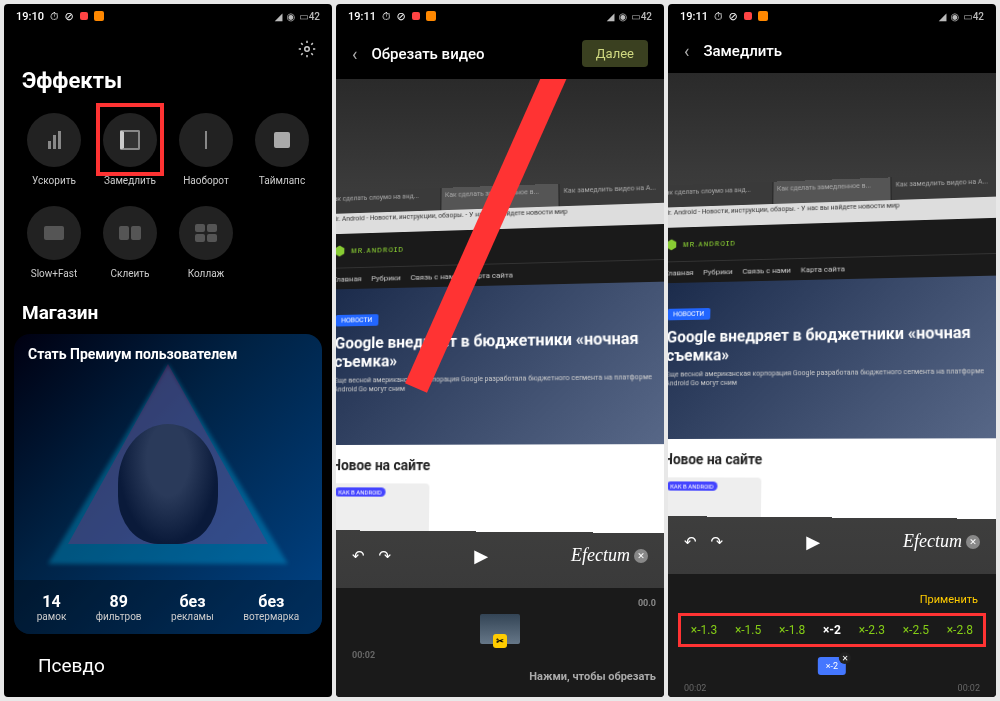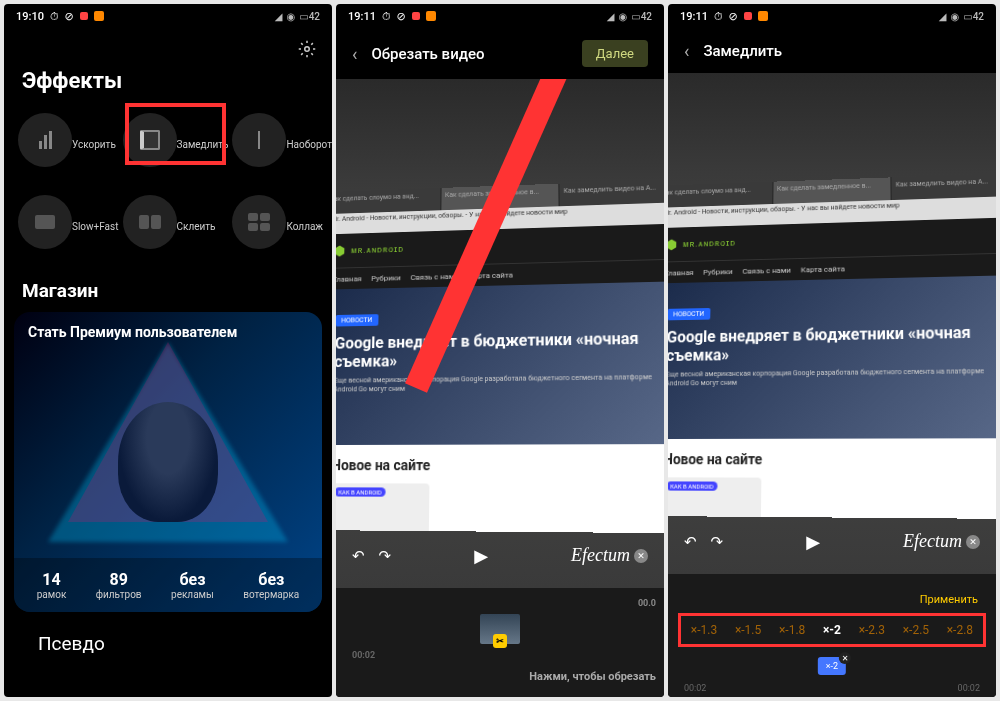--- a/index.html
+++ b/index.html
@@ -44,21 +44,21 @@
   .gear { width: 18px; height: 18px; }
   .s1-title { font-size: 22px; font-weight: 700; padding: 6px 18px 12px; }
   .effects-grid {
     display: grid;
     grid-template-columns: repeat(4, 1fr);
     gap: 4px;
     padding: 0 14px;
   }
   .effect-item {
     display: flex;
-    flex-direction: row;
+    flex-direction: column;
     align-items: center;
     padding: 8px 0;
     position: relative;
   }
   .effect-circle {
     width: 54px;
     height: 54px;
     background: #222;
     border-radius: 50%;
     display: flex;
@@ -203,21 +203,21 @@
 
   
   .s3-bottom { background: #1a1a1a; padding: 10px 8px 0; }
   .apply-row { text-align: right; padding: 4px 10px; }
   .apply-txt { font-size: 11px; color: #fc0; }
   .speed-row {
     display: flex; justify-content: space-around; align-items: center;
     padding: 12px 6px;
     position: relative;
   }
-  .speed-item { font-size: 12px; color: #a16207; }
+  .speed-item { font-size: 12px; color: #84cc16; }
   .speed-item.active { color: #fff; font-weight: 700; }
   .red-box {
     position: absolute;
     left: 2px; right: 2px; top: 2px; bottom: 2px;
     border: 3px solid #f33;
     pointer-events: none;
   }
   .s3-timeline { position: relative; height: 40px; margin-top: 8px; }
   .s3-time-row { display: flex; justify-content: space-between; font-size: 9px; color: #666; padding: 0 8px; position:absolute; bottom: 4px; left:0;right:0;}
   .blue-marker {

